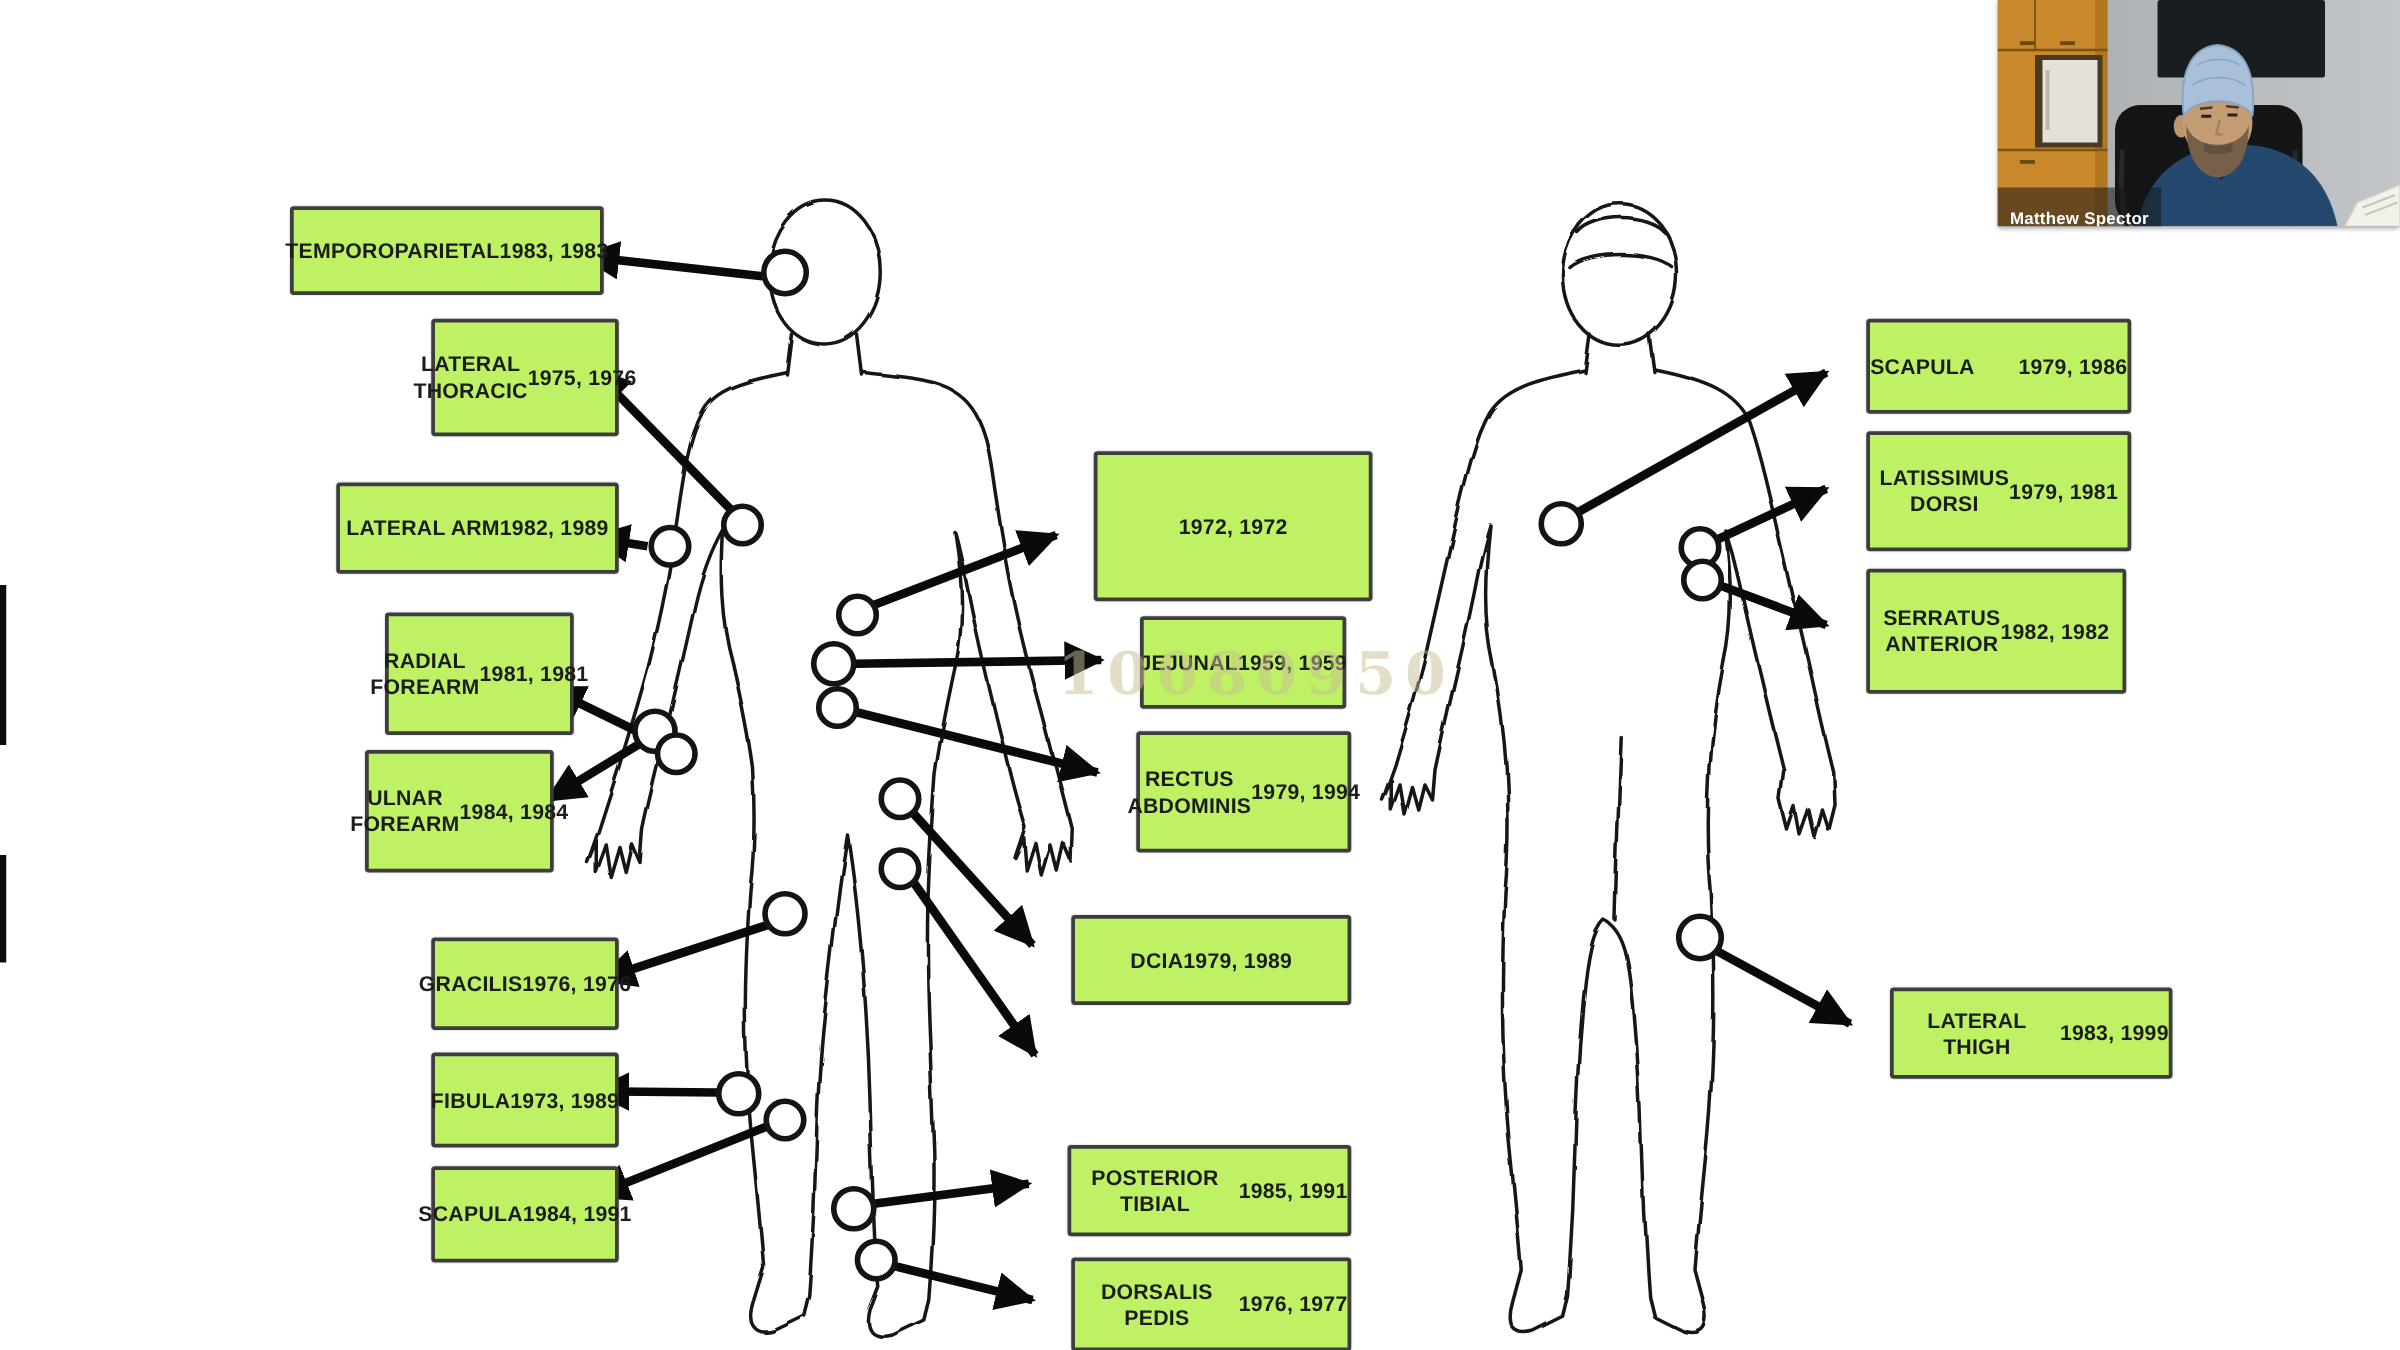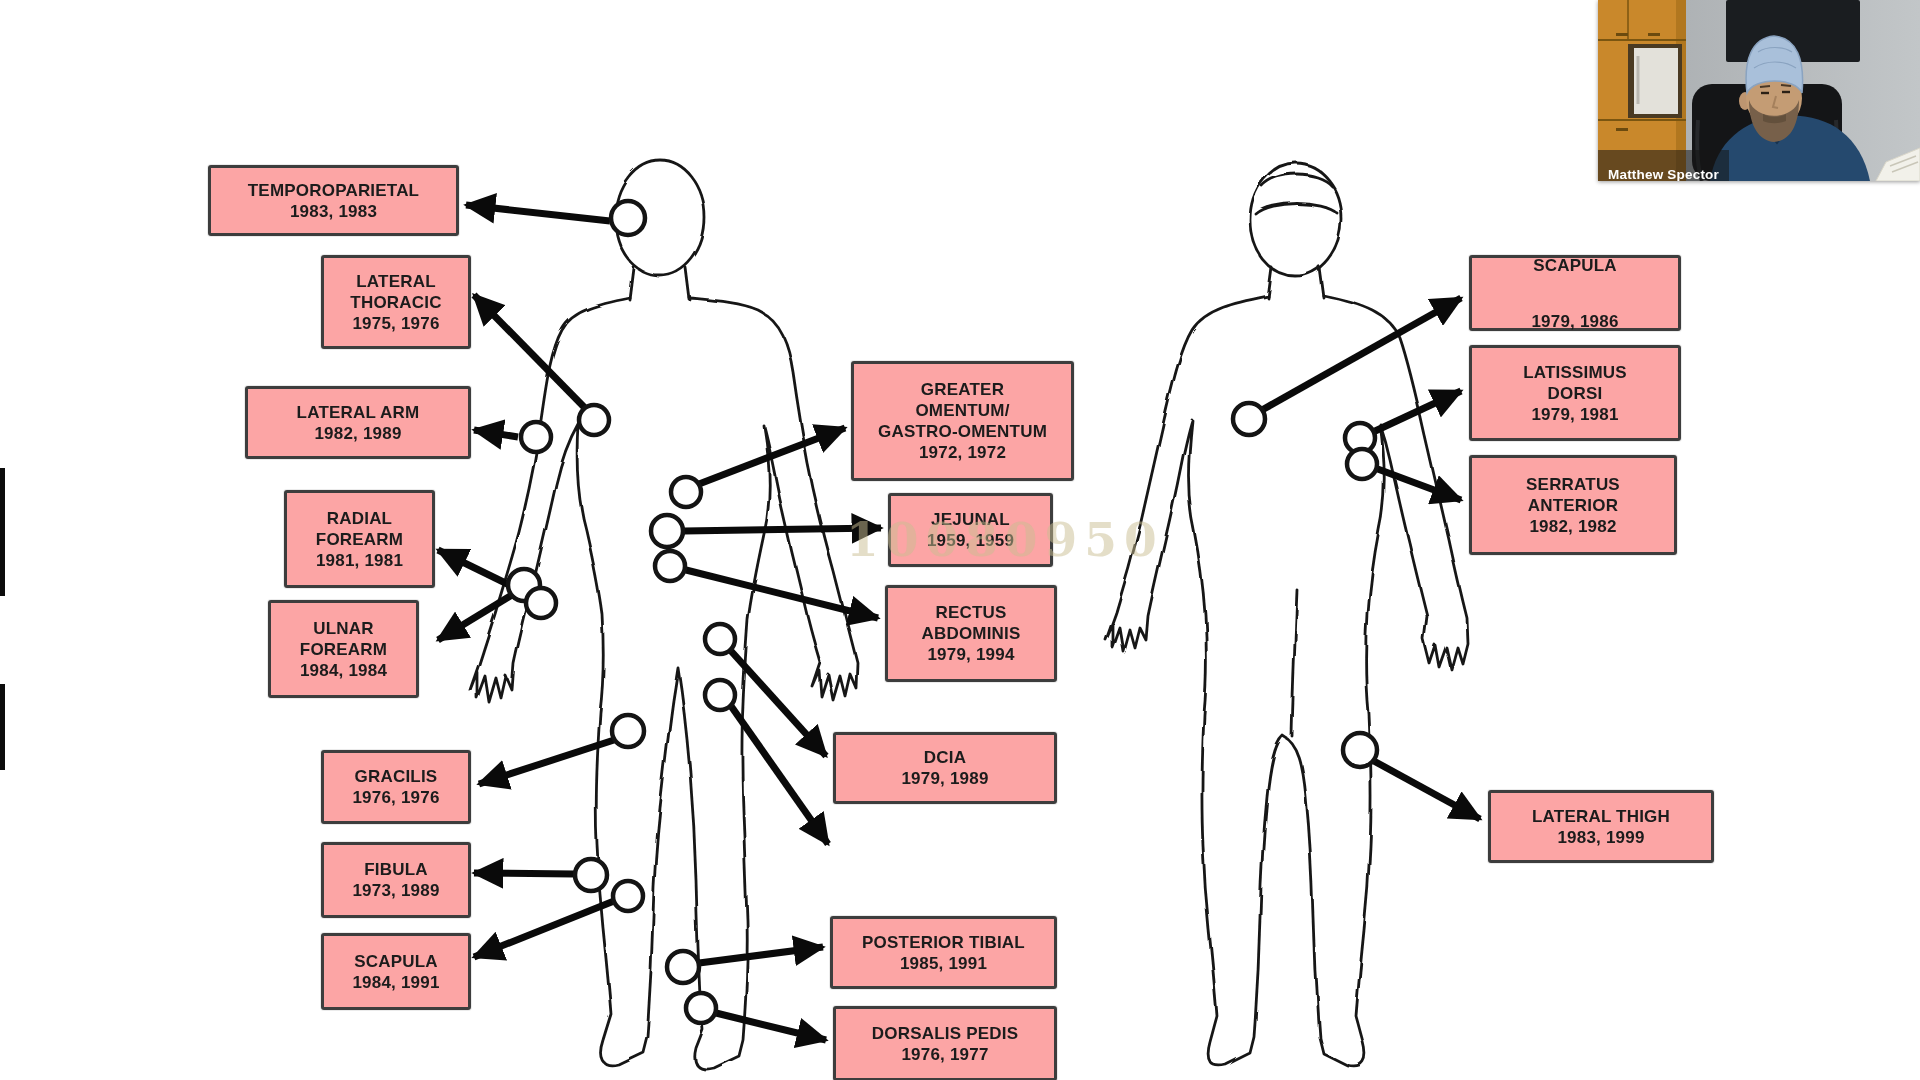--- a/index.html
+++ b/index.html
@@ -1,23 +1,23 @@
 <!DOCTYPE html>
 <html><head>
 <meta charset="utf-8">
 <style>
   html,body{margin:0;padding:0;background:#ffffff;}
   #stage{position:relative;width:1920px;height:1080px;background:#ffffff;overflow:hidden;
          font-family:"Liberation Sans", sans-serif;}
   svg{display:block;}
   .diagram-svg{position:absolute;left:0;top:0;}
-  .site-box{position:absolute;border:3px solid #3d3d3d;border-radius:3px;background:#fca5a5;
-            display:flex;flex-direction:column;align-items:center;justify-content:center;
+  .site-box{position:absolute;border:3px solid #3d3d3d;border-radius:3px;background:#bef264;
+            display:flex;flex-direction:row;align-items:center;justify-content:center;
             text-align:center;color:#1c1c1c;font-weight:bold;font-size:17px;line-height:21px;
-            letter-spacing:.2px;box-shadow:0 0 0 1px rgba(0,0,0,.08);z-index:10;}
+            letter-spacing:.2px;box-shadow:0 0 0 1px rgba(0,0,0,.08);z-index:10;margin-left:24px;}
   .site-name{white-space:pre-line;}
   .site-years{white-space:nowrap;}
   .watermark{position:absolute;left:846px;top:512px;z-index:20;pointer-events:none;
              font-size:47px;font-weight:bold;letter-spacing:7px;color:rgba(201,190,146,.5);
              font-family:"DejaVu Serif", serif;}
   .edge-mark{position:absolute;left:0;width:5px;background:#0c0c0c;z-index:5;}
   
   .webcam{position:absolute;left:1598px;top:0;width:322px;height:181px;z-index:40;
           background:#b2b6b8;box-shadow:0 1px 4px rgba(0,0,0,.4);overflow:hidden;}
   .name-bar{position:absolute;left:0;top:150px;height:24px;display:flex;align-items:center;
@@ -165,23 +165,20 @@
   </div>
   <div class="site-box" style="left:321px;top:842px;width:144px;height:70px;">
     <span class="site-name">FIBULA</span>
     <span class="site-years">1973, 1989</span>
   </div>
   <div class="site-box" style="left:321px;top:933px;width:144px;height:71px;">
     <span class="site-name">SCAPULA</span>
     <span class="site-years">1984, 1991</span>
   </div>
   <div class="site-box" style="left:851px;top:361px;width:217px;height:114px;">
-    <span class="site-name">GREATER
-OMENTUM/
-GASTRO-OMENTUM</span>
     <span class="site-years">1972, 1972</span>
   </div>
   <div class="site-box" style="left:888px;top:493px;width:159px;height:68px;">
     <span class="site-name">JEJUNAL</span>
     <span class="site-years">1959, 1959</span>
   </div>
   <div class="site-box" style="left:885px;top:585px;width:166px;height:91px;">
     <span class="site-name">RECTUS
 ABDOMINIS</span>
     <span class="site-years">1979, 1994</span>

